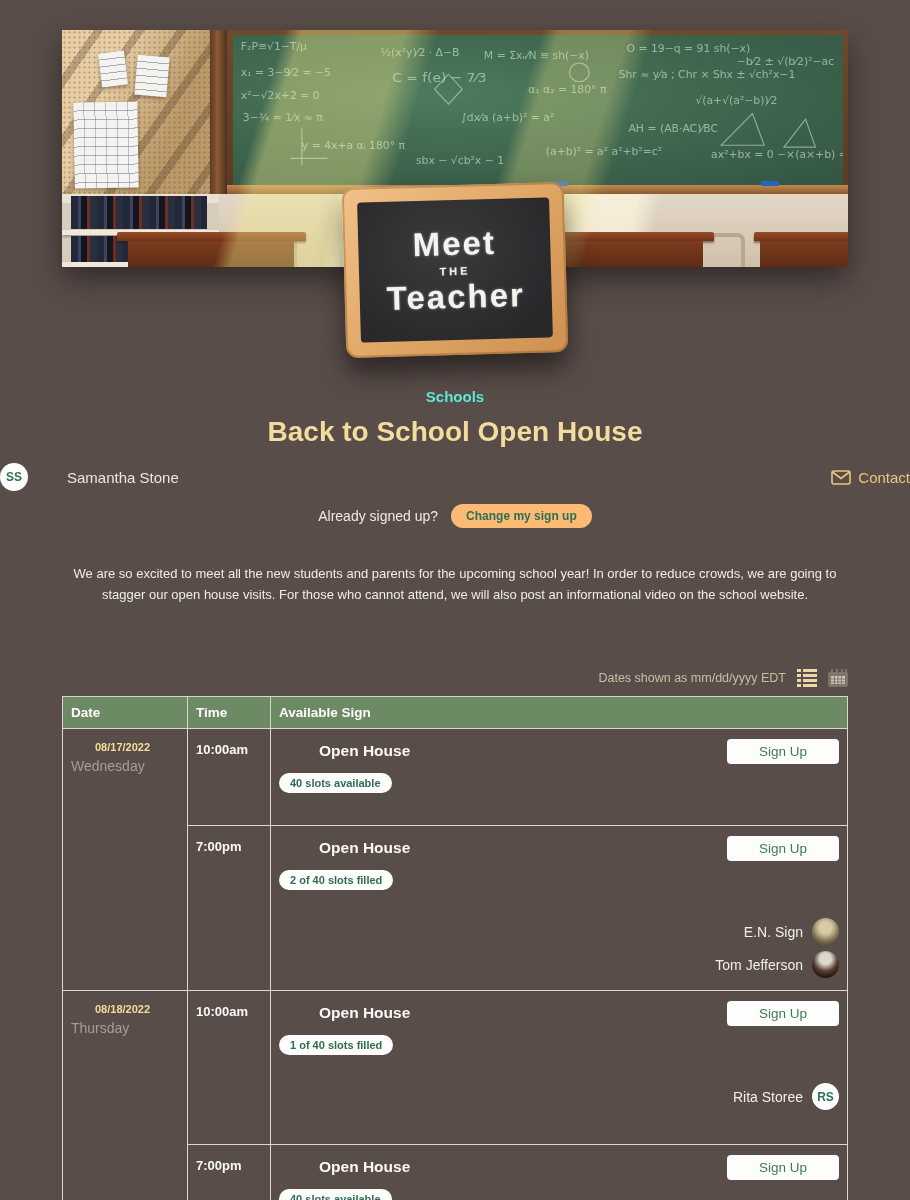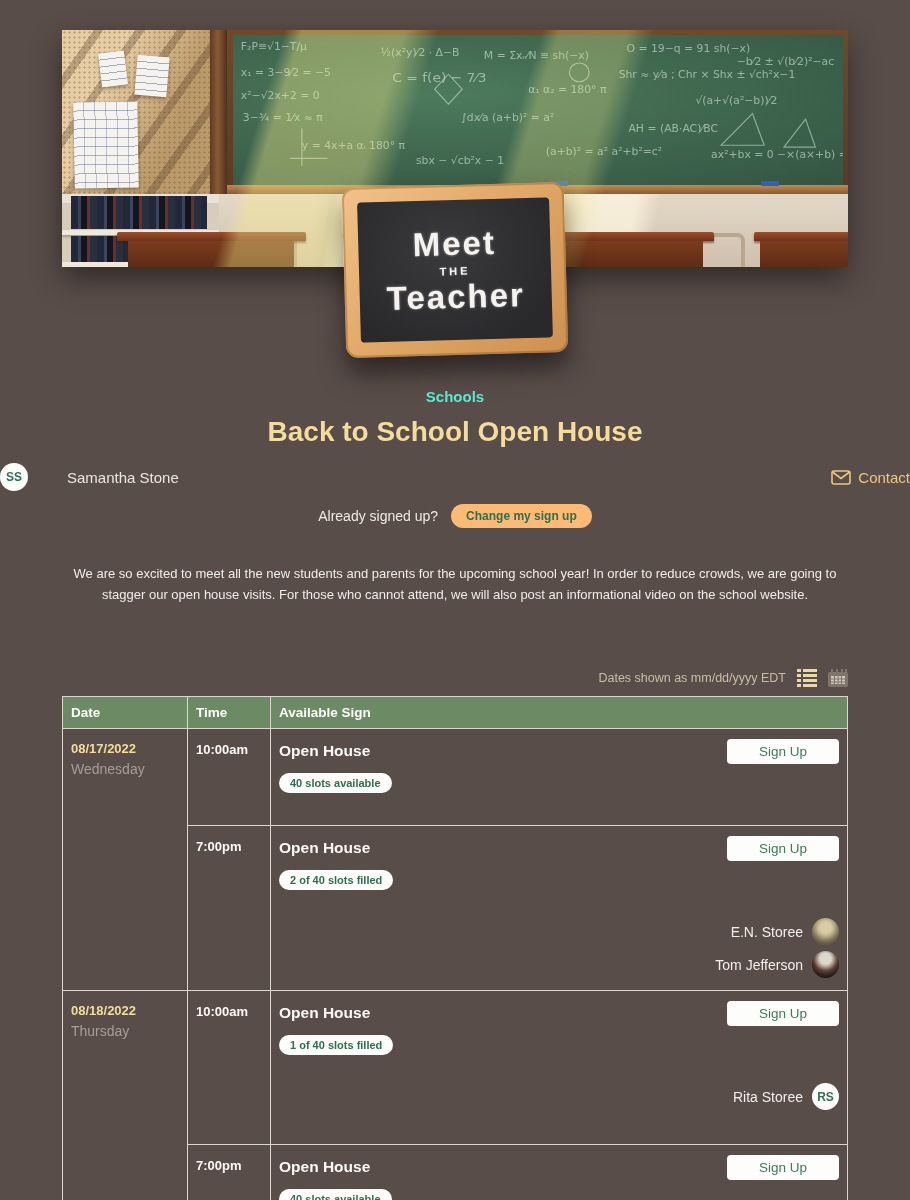--- a/index.html
+++ b/index.html
@@ -141,25 +141,25 @@
 
   
   table.slots { width:786px; margin-top:9px; border-collapse:collapse; table-layout:fixed; }
   .slots th, .slots td { border:1px solid #ddd6cf; vertical-align:top; }
   .slots thead th {
     background:#6c8b65; color:#fdfcfa; font-size:13.5px; font-weight:bold;
     text-align:left; padding:8px 8px; height:32px;
   }
   col.c-date { width:125px; } col.c-time { width:83px; }
   td.cell-date { padding:12px 8px; }
-  .d-date { color:#f3dc9d; font-size:13px; font-weight:bold; }
+  .d-date { color:#f3dc9d; font-size:11px; font-weight:bold;margin-left:24px; }
   .d-weekday { color:#a79d97; font-size:14px; margin-top:5px; }
   td.cell-time { padding:13px 8px; color:#fbf9f7; font-size:13px; font-weight:bold; }
   td.cell-slot { padding:10px 8px 8px 8px; }
-  .slot-head { display:flex; justify-content:space-between; align-items:flex-start; }
+  .slot-head { display:flex; justify-content:space-between; align-items:flex-start;margin-left:40px; }
   .slot-title { color:#fbf9f7; font-size:15.5px; font-weight:bold; padding-top:3px; }
   .signup-btn {
     background:#fdfdfb; border:none; border-radius:4px;
     width:112px; height:25px; color:#3d7a58; font-size:13.5px; font-family:inherit; cursor:pointer;
   }
   .pill {
     display:inline-block; margin-top:9px; background:#fdfdfb; border-radius:11px;
     padding:4px 11px; color:#2f6e52; font-size:11px; font-weight:bold;
   }
   .participants { margin-top:27px; display:flex; flex-direction:column; gap:4px; }
@@ -343,21 +343,21 @@
       <tr class="row-h2">
         <td class="cell-time">7:00pm</td>
         <td class="cell-slot">
           <div class="slot-head">
             <span class="slot-title">Open House</span>
             <button class="signup-btn">Sign Up</button>
           </div>
           <span class="pill">2 of 40 slots filled</span>
           <div class="participants">
             <div class="participant">
-              <span class="p-name">E.N. Storee</span>
+              <span class="p-name">E.N. Sign</span>
               <span class="p-avatar photo-stein"></span>
             </div>
             <div class="participant">
               <span class="p-name">Tom Jefferson</span>
               <span class="p-avatar photo-jefferson"></span>
             </div>
           </div>
         </td>
       </tr>
       <tr class="row-h3">

